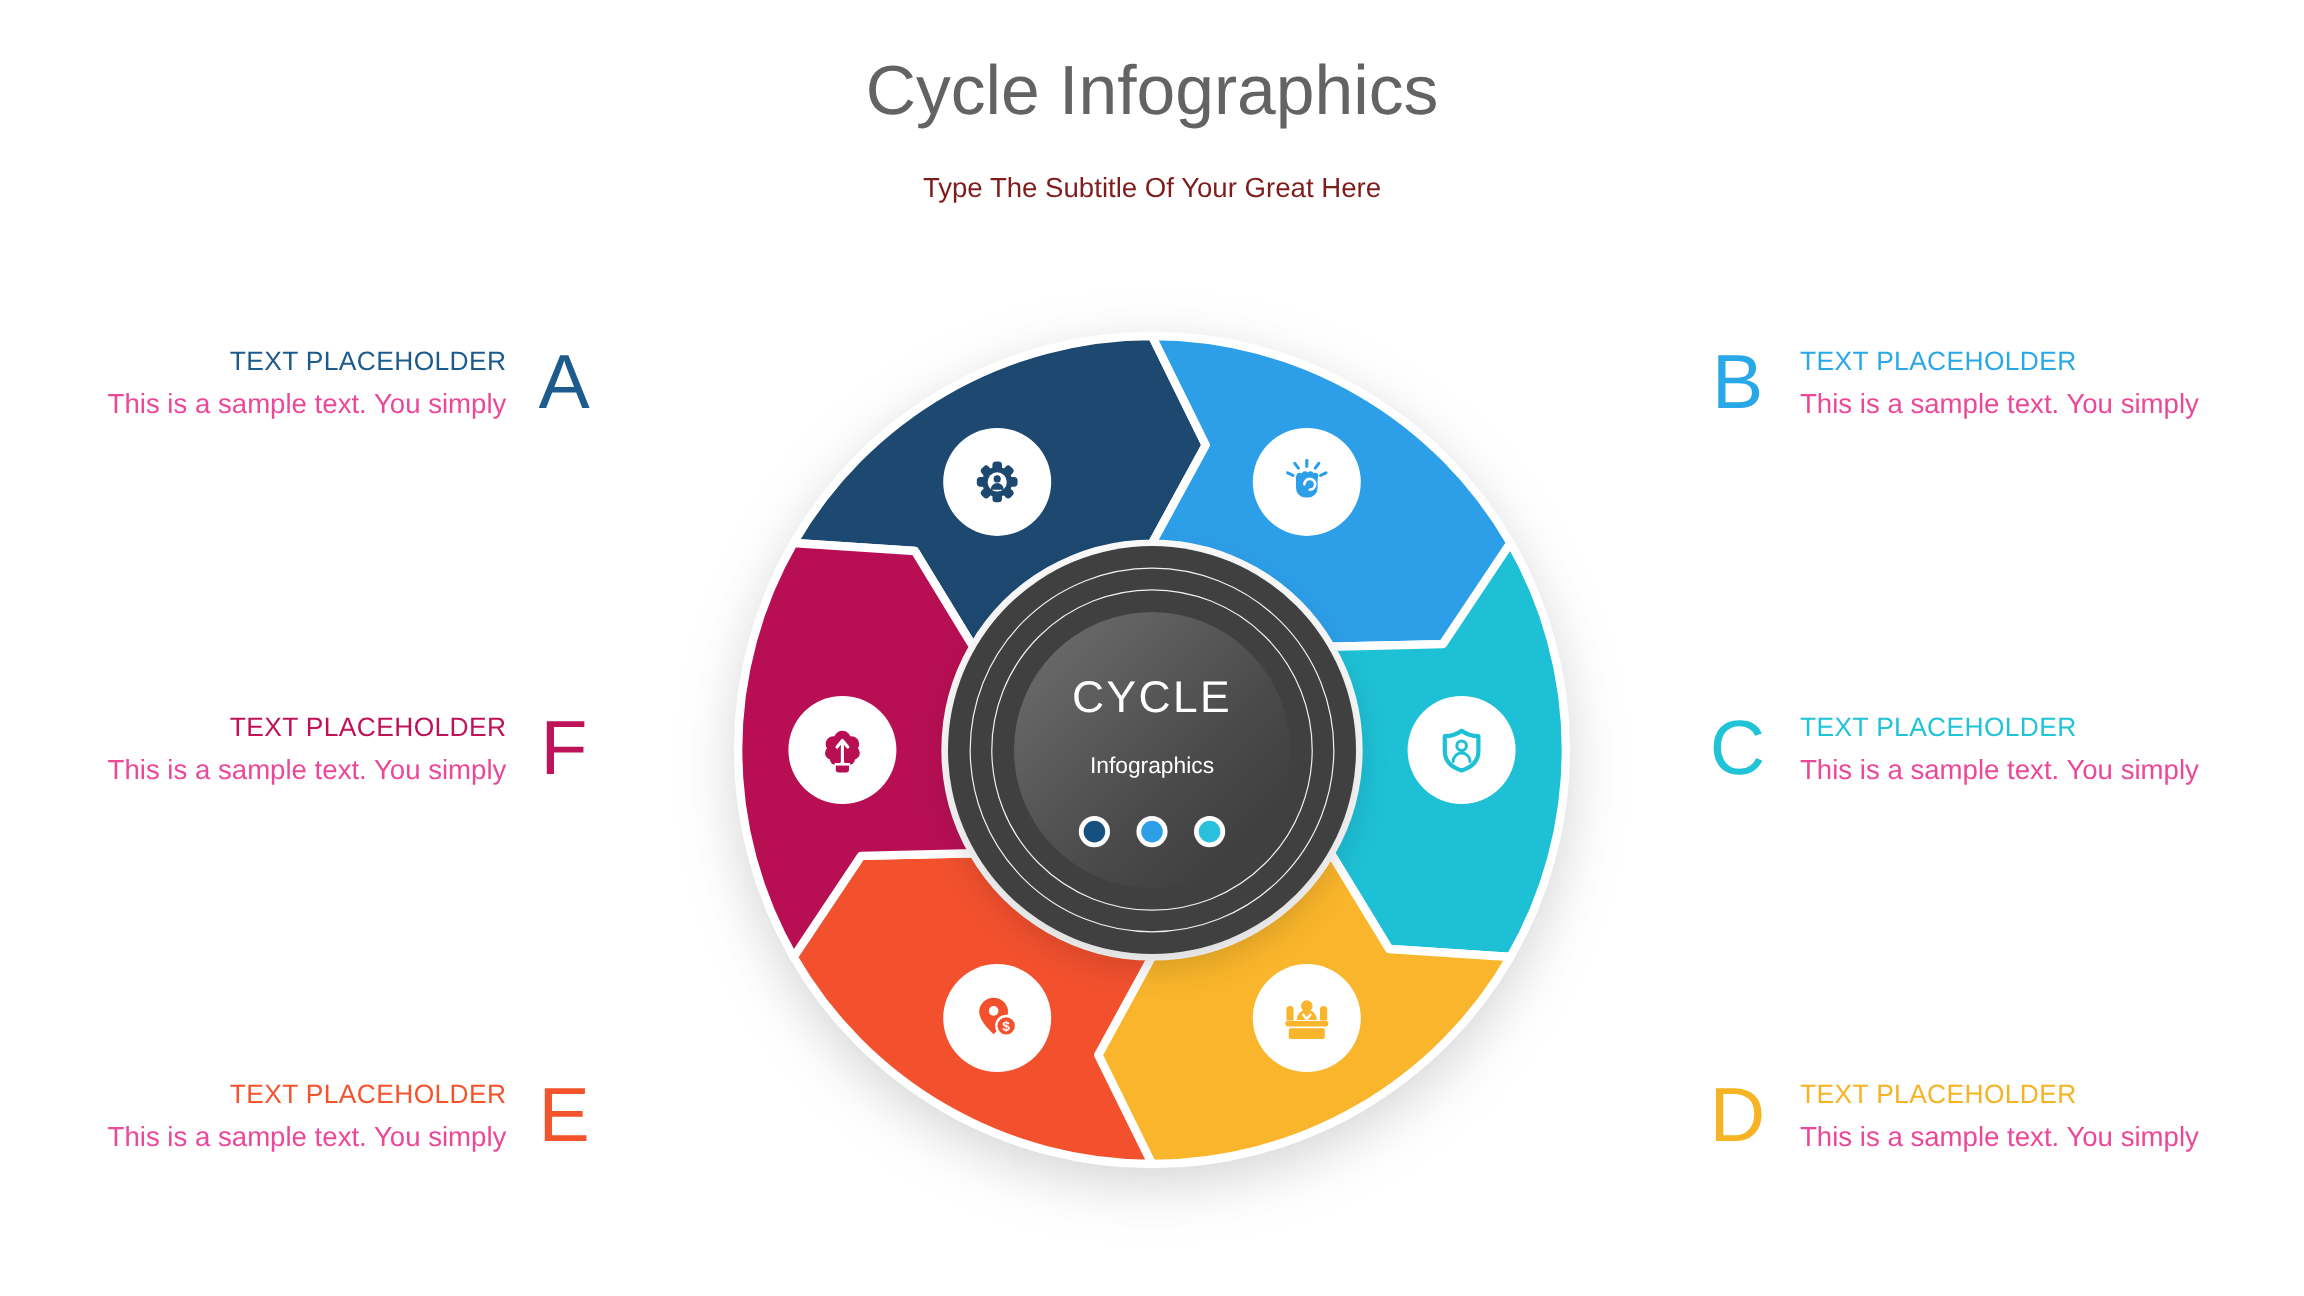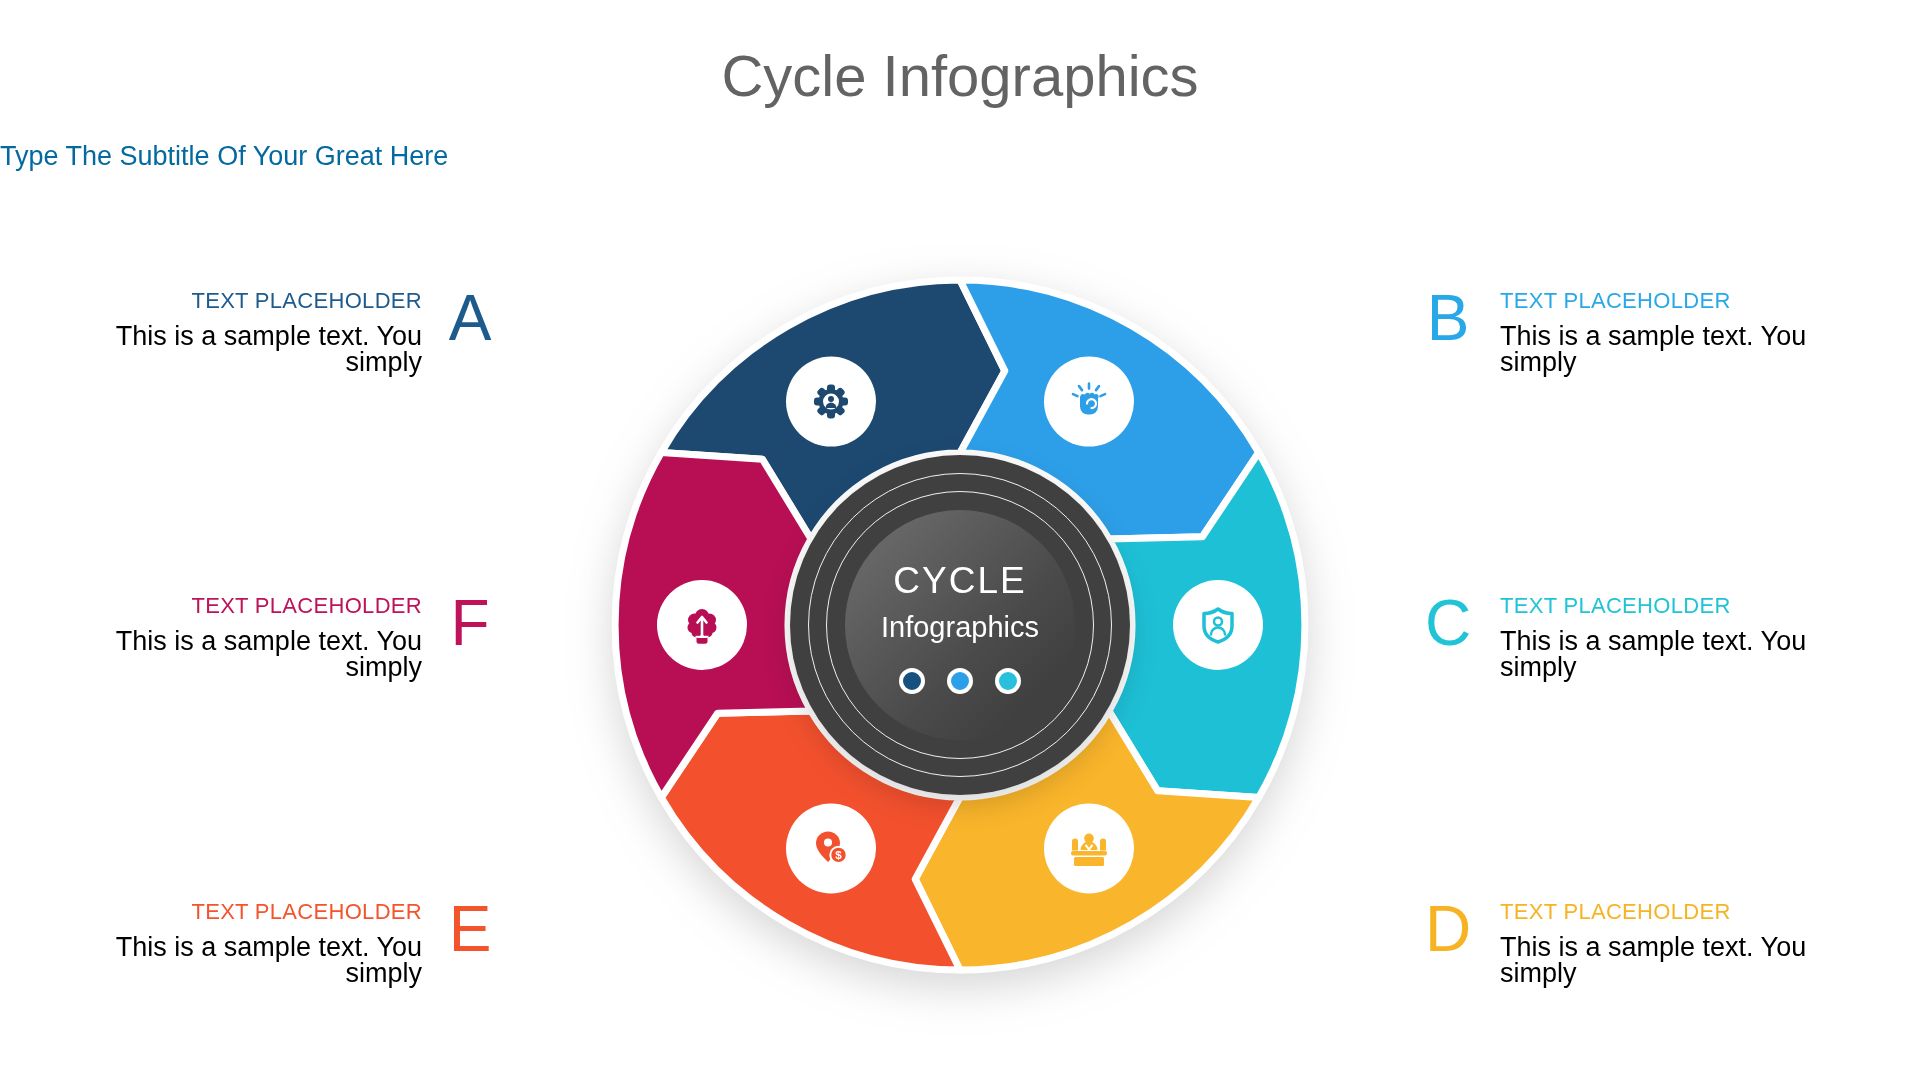--- a/index.html
+++ b/index.html
@@ -2,29 +2,29 @@
 <html><head>
 <meta charset="utf-8">
 <style>
   html,body{margin:0;padding:0;background:#fff;}
   .slide{position:relative;width:1920px;height:1080px;background:#ffffff;overflow:hidden;
          font-family:"Liberation Sans", sans-serif;}
 
   
   .title{position:absolute;left:0;right:0;top:44px;text-align:center;
          font-size:58px;line-height:64px;color:#636363;font-weight:400;}
-  .subtitle{position:absolute;left:0;right:0;top:140px;
-            font-size:27px;line-height:32px;color:#0369a1;font-weight:400;}
+  .subtitle{position:absolute;left:0;right:0;top:140px;text-align:center;
+            font-size:23px;line-height:32px;color:#7f1d1d;font-weight:400;}
 
   
   .ph-text{position:absolute;width:340px;}
   .ph-text.left{left:82px;text-align:right;}
   .ph-text.right{left:1500px;text-align:left;}
   .ph-heading{font-size:22px;line-height:28px;font-weight:400;letter-spacing:.3px;}
-  .ph-body{font-size:27px;line-height:26px;color:#000000;margin-top:8px;}
+  .ph-body{font-size:23px;line-height:26px;color:#ec4899;margin-top:8px;}
   .ph-letter{position:absolute;width:74px;text-align:center;
              font-size:64px;line-height:64px;font-weight:400;}
   .ph-letter.lft{left:433px;}
   .ph-letter.rgt{left:1411px;}
 
   
   .wheel-svg{position:absolute;left:600px;top:265px;
              filter:drop-shadow(0 14px 22px rgba(90,90,90,.25));}
   .seg-stroke{fill:none;stroke:#ffffff;stroke-width:7;stroke-linejoin:round;}
   .seg-light{fill:rgba(255,255,255,.24);}
@@ -35,21 +35,21 @@
                display:flex;align-items:center;justify-content:center;}
   .ring1{width:302px;height:302px;border-radius:50%;border:1px solid #f0f0f0;
          display:flex;align-items:center;justify-content:center;}
   .ring2{width:266px;height:266px;border-radius:50%;border:1px solid #efefef;
          display:flex;align-items:center;justify-content:center;}
   .dark-disc{width:230px;height:230px;border-radius:50%;
              background:linear-gradient(135deg,#707070 0%,#4a4a4a 60%,#383838 100%);
              display:flex;flex-direction:column;align-items:center;
              box-sizing:border-box;padding-top:50px;}
   .c-title{color:#fff;font-size:37px;line-height:42px;letter-spacing:2px;font-weight:400;}
-  .c-sub{color:#fff;font-size:29px;line-height:34px;margin-top:8px;font-weight:400;}
+  .c-sub{color:#fff;font-size:19px;line-height:34px;margin-top:20px;font-weight:400;}
   .dots{display:flex;gap:22px;margin-top:24px;}
   .dot{width:18px;height:18px;border-radius:50%;border:4px solid #ffffff;}
 </style>
 </head>
 <body>
 
 <div class="slide">
 
   <div class="title">Cycle Infographics</div>
   <div class="subtitle">Type The Subtitle Of Your Great Here</div>

